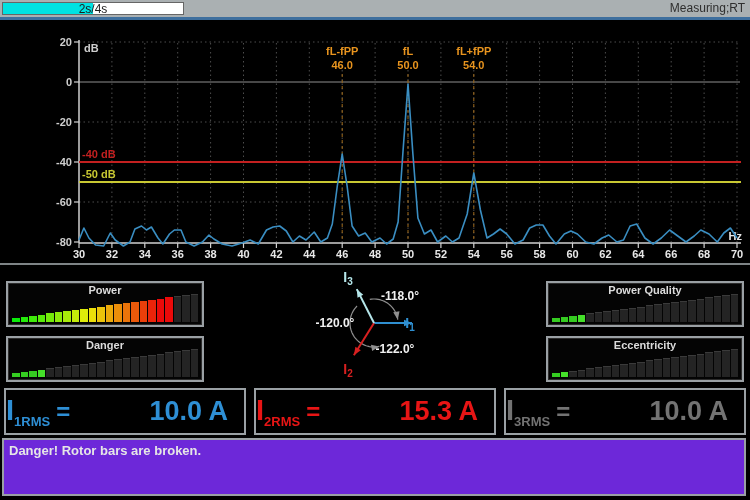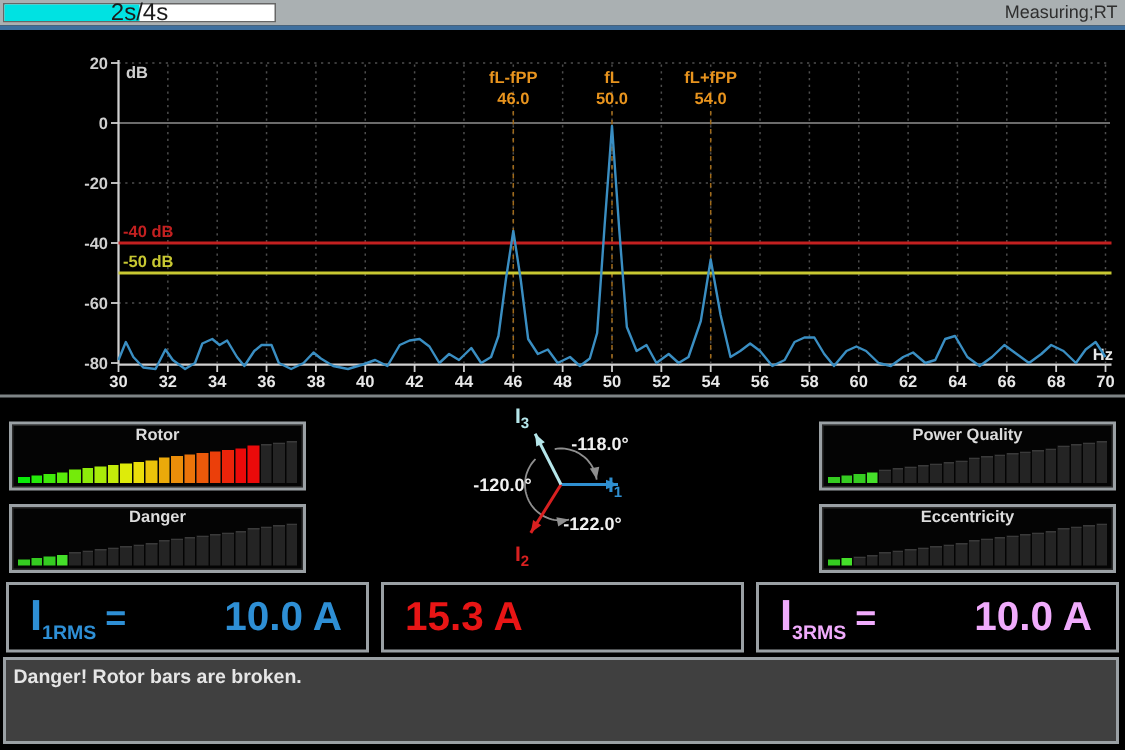--- a/index.html
+++ b/index.html
@@ -2,21 +2,21 @@
 <html><head>
 <meta charset="utf-8">
 <style>
   html,body{margin:0;padding:0;background:#000;}
   .screen{position:relative;width:750px;height:500px;background:#000;overflow:hidden;
           font-family:"Liberation Sans",sans-serif;-webkit-font-smoothing:antialiased;}
   
   .topbar{position:absolute;left:0;top:0;width:750px;height:17px;background:#aab0b2;}
   .progress{position:absolute;left:2px;top:2px;width:182px;height:13px;background:#fff;border:1px solid #666;box-sizing:border-box;}
   .progress-fill{position:absolute;left:0;top:0;height:100%;background:#00e2e2;}
-  .progress-label{position:absolute;left:0;top:0;width:100%;text-align:center;font-size:16px;line-height:12px;color:#1c1c1c;}
+  .progress-label{position:absolute;left:0;top:0;width:100%;text-align:center;font-size:12px;line-height:12px;color:#1c1c1c;}
   .status-text{position:absolute;right:5px;top:1px;font-size:12px;color:#2e2e2e;}
   .accent-line{position:absolute;left:0;top:17px;width:750px;height:3px;background:#3e6f9e;}
   
   .title-row{position:absolute;left:0;top:21px;width:750px;height:19px;color:#f2f2f2;font-weight:bold;font-size:13px;}
   .title-left{position:absolute;left:4px;top:2px;}
   .title-right{position:absolute;right:5px;top:2px;}
   
   #spectrum-svg{position:absolute;left:0;top:0;width:750px;height:268px;}
   .separator{position:absolute;left:0;top:263px;width:750px;height:2px;background:#7e8486;}
   
@@ -25,29 +25,29 @@
   .gauge-bars{position:absolute;left:4px;right:4px;bottom:3px;height:30px;display:flex;align-items:flex-end;gap:1px;}
   .gauge-bar{flex:1;}
   #gauge-rotor{left:6px;top:281px;}
   #gauge-stator{left:6px;top:336px;}
   #gauge-pq{left:546px;top:281px;}
   #gauge-ecc{left:546px;top:336px;}
   
   #phasor-svg{position:absolute;left:268px;top:266px;width:214px;height:120px;}
   
   .rms-box{position:absolute;top:388px;height:47px;width:242px;background:#000;border:2px solid #9aa0a4;box-sizing:border-box;
-           display:flex;align-items:center;justify-content:space-between;padding:0 16px 0 14px;}
+           display:flex;align-items:center;justify-content:space-between;padding:0 16px 0 0;}
   #rms-1{left:4px;} #rms-2{left:254px;} #rms-3{left:504px;}
   .rms-label{font-weight:bold;white-space:nowrap;}
   .rms-symbol{font-size:29px;}
   .rms-sub{font-size:13px;vertical-align:-6px;}
   .rms-eq{font-size:24px;margin-left:6px;}
   .rms-value{font-size:27px;font-weight:bold;}
   
-  .alarm-box{position:absolute;left:2px;top:438px;width:744px;height:58px;background:#404040;border:2px solid #9aa0a4;box-sizing:border-box;
+  .alarm-box{position:absolute;left:2px;top:438px;width:744px;height:58px;background:#6d28d9;border:2px solid #9aa0a4;box-sizing:border-box;
              color:#e6e6e6;font-size:13px;font-weight:bold;padding:3px 5px;}
 </style>
 </head>
 <body>
 
 <div class="screen">
 
   <div class="topbar">
     <div class="progress">
       <div class="progress-fill" id="progress-fill" style="width: 50%; background: rgb(0, 226, 226);"></div>
@@ -163,21 +163,21 @@
         <line x1="79" y1="162" x2="741" y2="162" stroke="#c32020" stroke-width="2"></line>
         <text x="82" y="158" fill="#c32020">-40 dB</text>
         <line x1="79" y1="182" x2="741" y2="182" stroke="#c8c832" stroke-width="2"></line>
         <text x="82" y="178" fill="#c8c832">-50 dB</text>
       </g>
       <polyline points="79.0,240.0 83.9,228.0 88.9,238.0 95.5,245.0 103.7,246.0 110.3,233.0 115.2,240.0 123.4,246.0 130.0,242.0 134.9,229.0 141.5,226.0 146.4,230.0 151.4,227.0 158.0,238.0 162.9,244.0 169.5,234.0 174.4,230.0 181.0,230.0 185.9,242.0 194.1,246.0 202.4,242.0 209.0,235.0 213.9,239.0 222.1,244.0 232.0,246.0 241.9,243.0 250.1,240.0 258.3,244.0 266.5,230.0 273.1,227.0 279.7,226.0 286.3,231.0 292.9,242.0 299.4,236.0 306.0,240.0 314.2,232.0 320.8,242.0 327.4,238.0 332.3,224.0 337.3,186.0 342.2,154.0 347.1,186.0 352.1,226.0 358.6,236.0 365.2,233.0 371.8,242.0 380.0,238.0 386.6,244.0 393.2,239.0 398.1,222.0 403.1,150.0 408.0,84.0 412.9,154.0 417.9,218.0 424.4,234.0 431.0,230.0 437.6,242.0 445.8,236.0 452.4,242.0 459.0,238.0 467.2,214.0 473.8,173.0 480.4,210.0 487.0,238.0 493.5,234.0 500.1,229.0 506.7,234.0 514.9,244.0 523.1,240.0 529.7,228.0 536.3,225.0 542.9,225.0 549.5,236.0 556.0,244.0 564.3,234.0 570.9,231.0 577.4,234.0 585.7,242.0 593.9,244.0 602.1,238.0 608.7,235.0 616.9,242.0 623.5,240.0 630.1,226.0 636.7,224.0 644.9,238.0 653.1,244.0 661.3,238.0 669.6,230.0 677.8,236.0 686.0,242.0 694.2,236.0 700.8,230.0 709.0,234.0 717.3,242.0 723.8,233.0 730.4,228.0 737.0,238.0" fill="none" stroke="#3a8ec2" stroke-width="1.6" stroke-linejoin="round"></polyline>
     </svg>
   <div class="separator"></div>
 
   <div class="gauge" id="gauge-rotor">
-    <div class="gauge-title">Rotor</div>
+    <div class="gauge-title">Power</div>
     <div class="gauge-bars">
         <div class="gauge-bar" style="height: 4px; background: rgb(10, 235, 10);"></div>
         <div class="gauge-bar" style="height: 5px; background: rgb(36, 235, 10);"></div>
         <div class="gauge-bar" style="height: 6px; background: rgb(63, 235, 10);"></div>
         <div class="gauge-bar" style="height: 7px; background: rgb(89, 235, 10);"></div>
         <div class="gauge-bar" style="height: 9px; background: rgb(116, 235, 10);"></div>
         <div class="gauge-bar" style="height: 10px; background: rgb(142, 235, 10);"></div>
         <div class="gauge-bar" style="height: 11px; background: rgb(169, 235, 10);"></div>
         <div class="gauge-bar" style="height: 12px; background: rgb(195, 235, 10);"></div>
         <div class="gauge-bar" style="height: 13px; background: rgb(222, 235, 10);"></div>
@@ -303,23 +303,24 @@
       <text x="132" y="34" fill="#f0f0f0" font-size="12" font-weight="bold" text-anchor="middle">-118.0°</text>
       <text x="67" y="61" fill="#f0f0f0" font-size="12" font-weight="bold" text-anchor="middle">-120.0°</text>
       <text x="127" y="87" fill="#f0f0f0" font-size="12" font-weight="bold" text-anchor="middle">-122.0°</text>
     </svg>
 
   <div class="rms-box" id="rms-1" style="color: rgb(46, 143, 213);">
     <span class="rms-label"><span class="rms-symbol">I</span><span class="rms-sub">1RMS</span><span class="rms-eq">=</span></span>
     <span class="rms-value">10.0 A</span>
   </div>
   <div class="rms-box" id="rms-2" style="color: rgb(232, 21, 21);">
+    <span class="rms-label"><span class="rms-symbol">I</span><span class="rms-sub">2RMS</span><span class="rms-eq">=</span></span>
     <span class="rms-value">15.3 A</span>
   </div>
-  <div class="rms-box" id="rms-3" style="color: #f0abfc;">
+  <div class="rms-box" id="rms-3" style="color: #737373;">
     <span class="rms-label"><span class="rms-symbol">I</span><span class="rms-sub">3RMS</span><span class="rms-eq">=</span></span>
     <span class="rms-value">10.0 A</span>
   </div>
 
   <div class="alarm-box">
     <span>Danger! Rotor bars are broken.</span>
   </div>
 
 </div>
 

